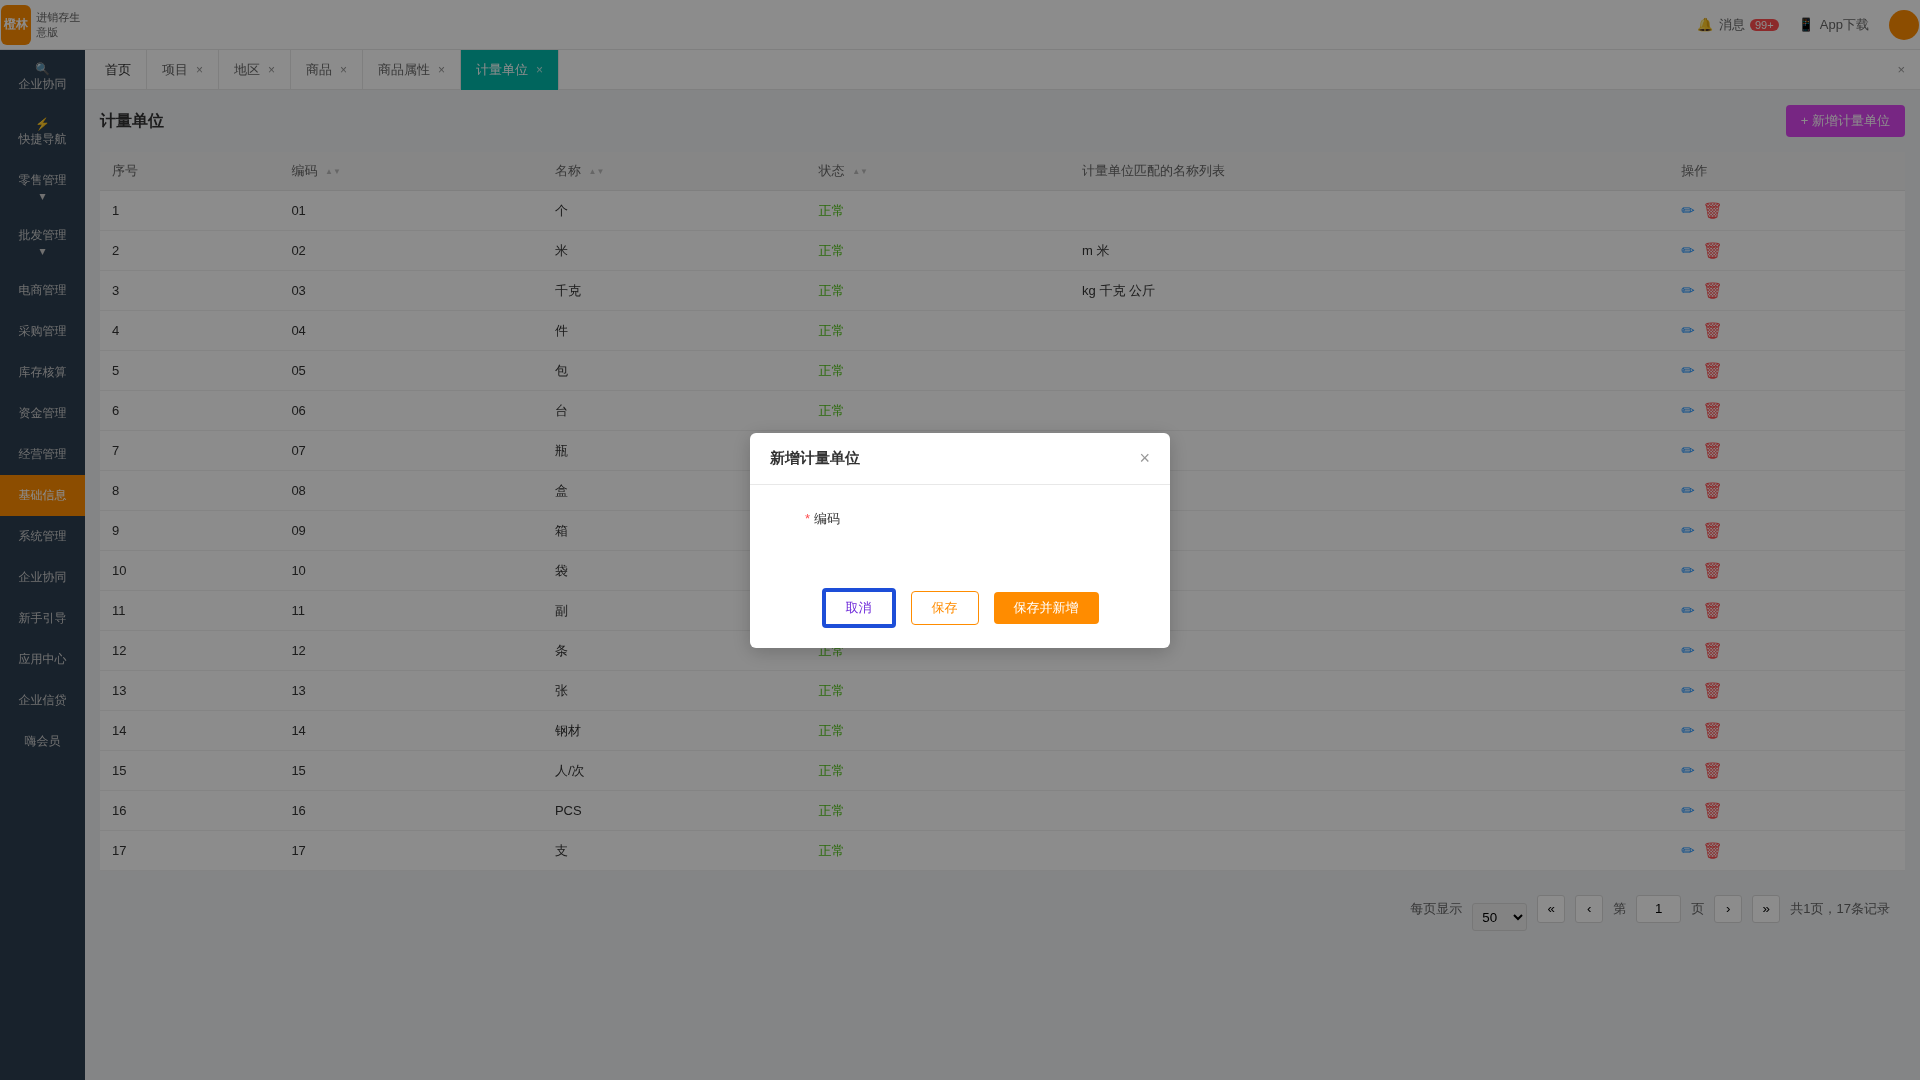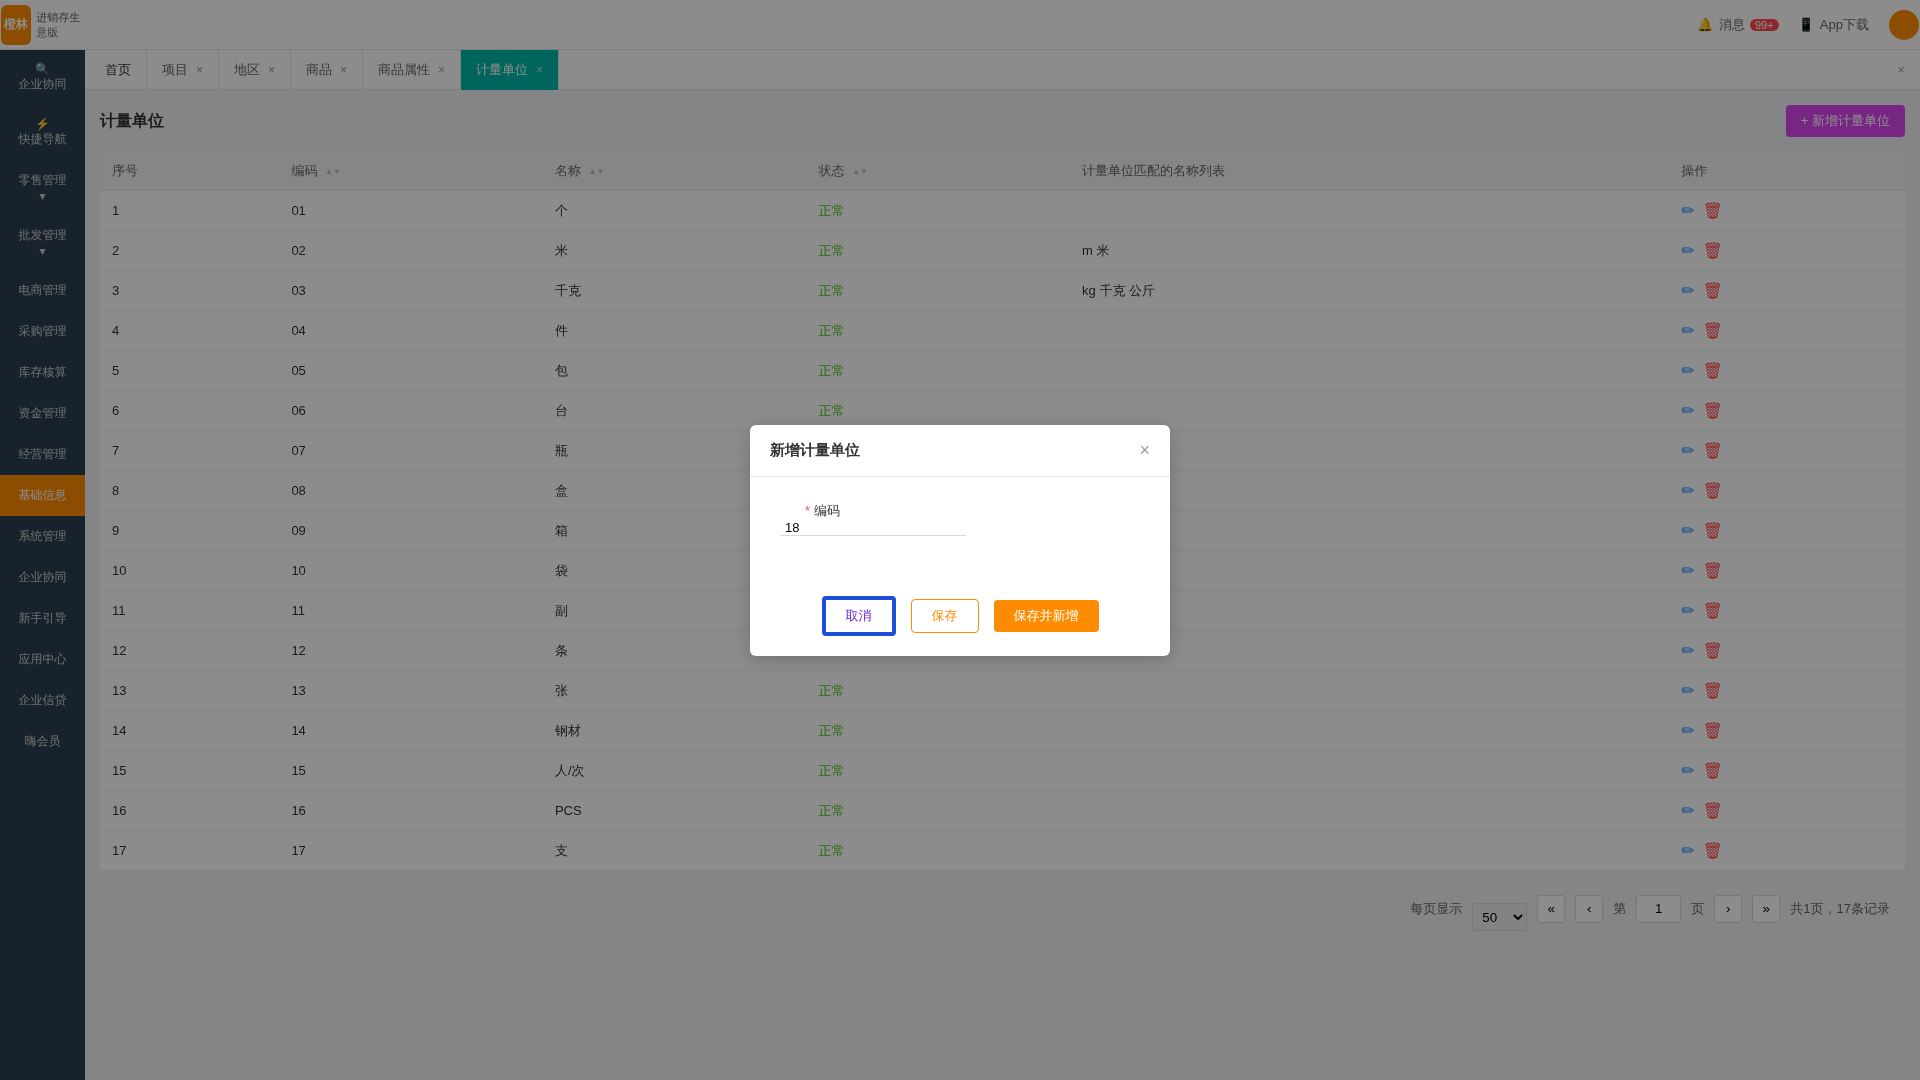--- a/index.html
+++ b/index.html
@@ -59,21 +59,21 @@
 
     
     .overlay { position: fixed; top: 0; left: 0; width: 100%; height: 100%; background: rgba(0,0,0,0.45); z-index: 100; display: flex; align-items: center; justify-content: center; }
 
     
     .modal { background: #fff; border-radius: 6px; width: 420px; padding: 0; box-shadow: 0 4px 20px rgba(0,0,0,0.2); }
     .modal-header { display: flex; align-items: center; justify-content: space-between; padding: 16px 20px; border-bottom: 1px solid #e8e8e8; }
     .modal-title { font-size: 15px; font-weight: bold; color: #333; }
     .modal-close { cursor: pointer; color: #999; font-size: 18px; line-height: 1; }
     .modal-body { padding: 25px 30px; }
-    .form-item { display: flex; align-items: flex-start; margin-bottom: 20px; flex-direction: column; }
+    .form-item { display: flex; align-items: flex-end; margin-bottom: 20px; }
     .form-label { width: 60px; text-align: right; margin-right: 10px; color: #333; font-size: 13px; }
     .form-label .required { color: #ff4d4f; margin-right: 4px; }
     .form-input { flex: 1; height: 32px; border: none; border-bottom: 1px solid #d9d9d9; outline: none; font-size: 13px; padding: 0 5px; }
     .form-input.active-field { border-bottom: 2px solid #ff8c00; }
     .form-input::placeholder { color: #bbb; }
     .modal-footer { display: flex; align-items: center; justify-content: center; gap: 15px; padding: 15px 20px 20px; }
     .btn-cancel { background: #fff; border: 4px solid #1d4ed8; color: #6d28d9; padding: 7px 20px; border-radius: 4px; cursor: pointer; font-size: 13px; }
     .btn-save { background: #fff; border: 1px solid #ff8c00; color: #ff8c00; padding: 7px 20px; border-radius: 4px; cursor: pointer; font-size: 13px; }
     .btn-save-new { background: #ff8c00; border: none; color: #fff; padding: 7px 20px; border-radius: 4px; cursor: pointer; font-size: 13px; }
 
@@ -477,21 +477,20 @@
   <div class="modal">
     <div class="modal-header">
       <span class="modal-title">新增计量单位</span>
       <span class="modal-close">×</span>
     </div>
     <div class="modal-body">
       <div class="form-item">
         <label class="form-label">
           <span class="required">*</span><span>编码</span>
         </label>
-        <input class="form-input" value="18" style="">
       </div>
     </div>
     <div class="modal-footer">
       <button class="btn-cancel">取消</button>
       <button class="btn-save">保存</button>
       <button class="btn-save-new">保存并新增</button>
     </div>
   </div>
 </div>
 

